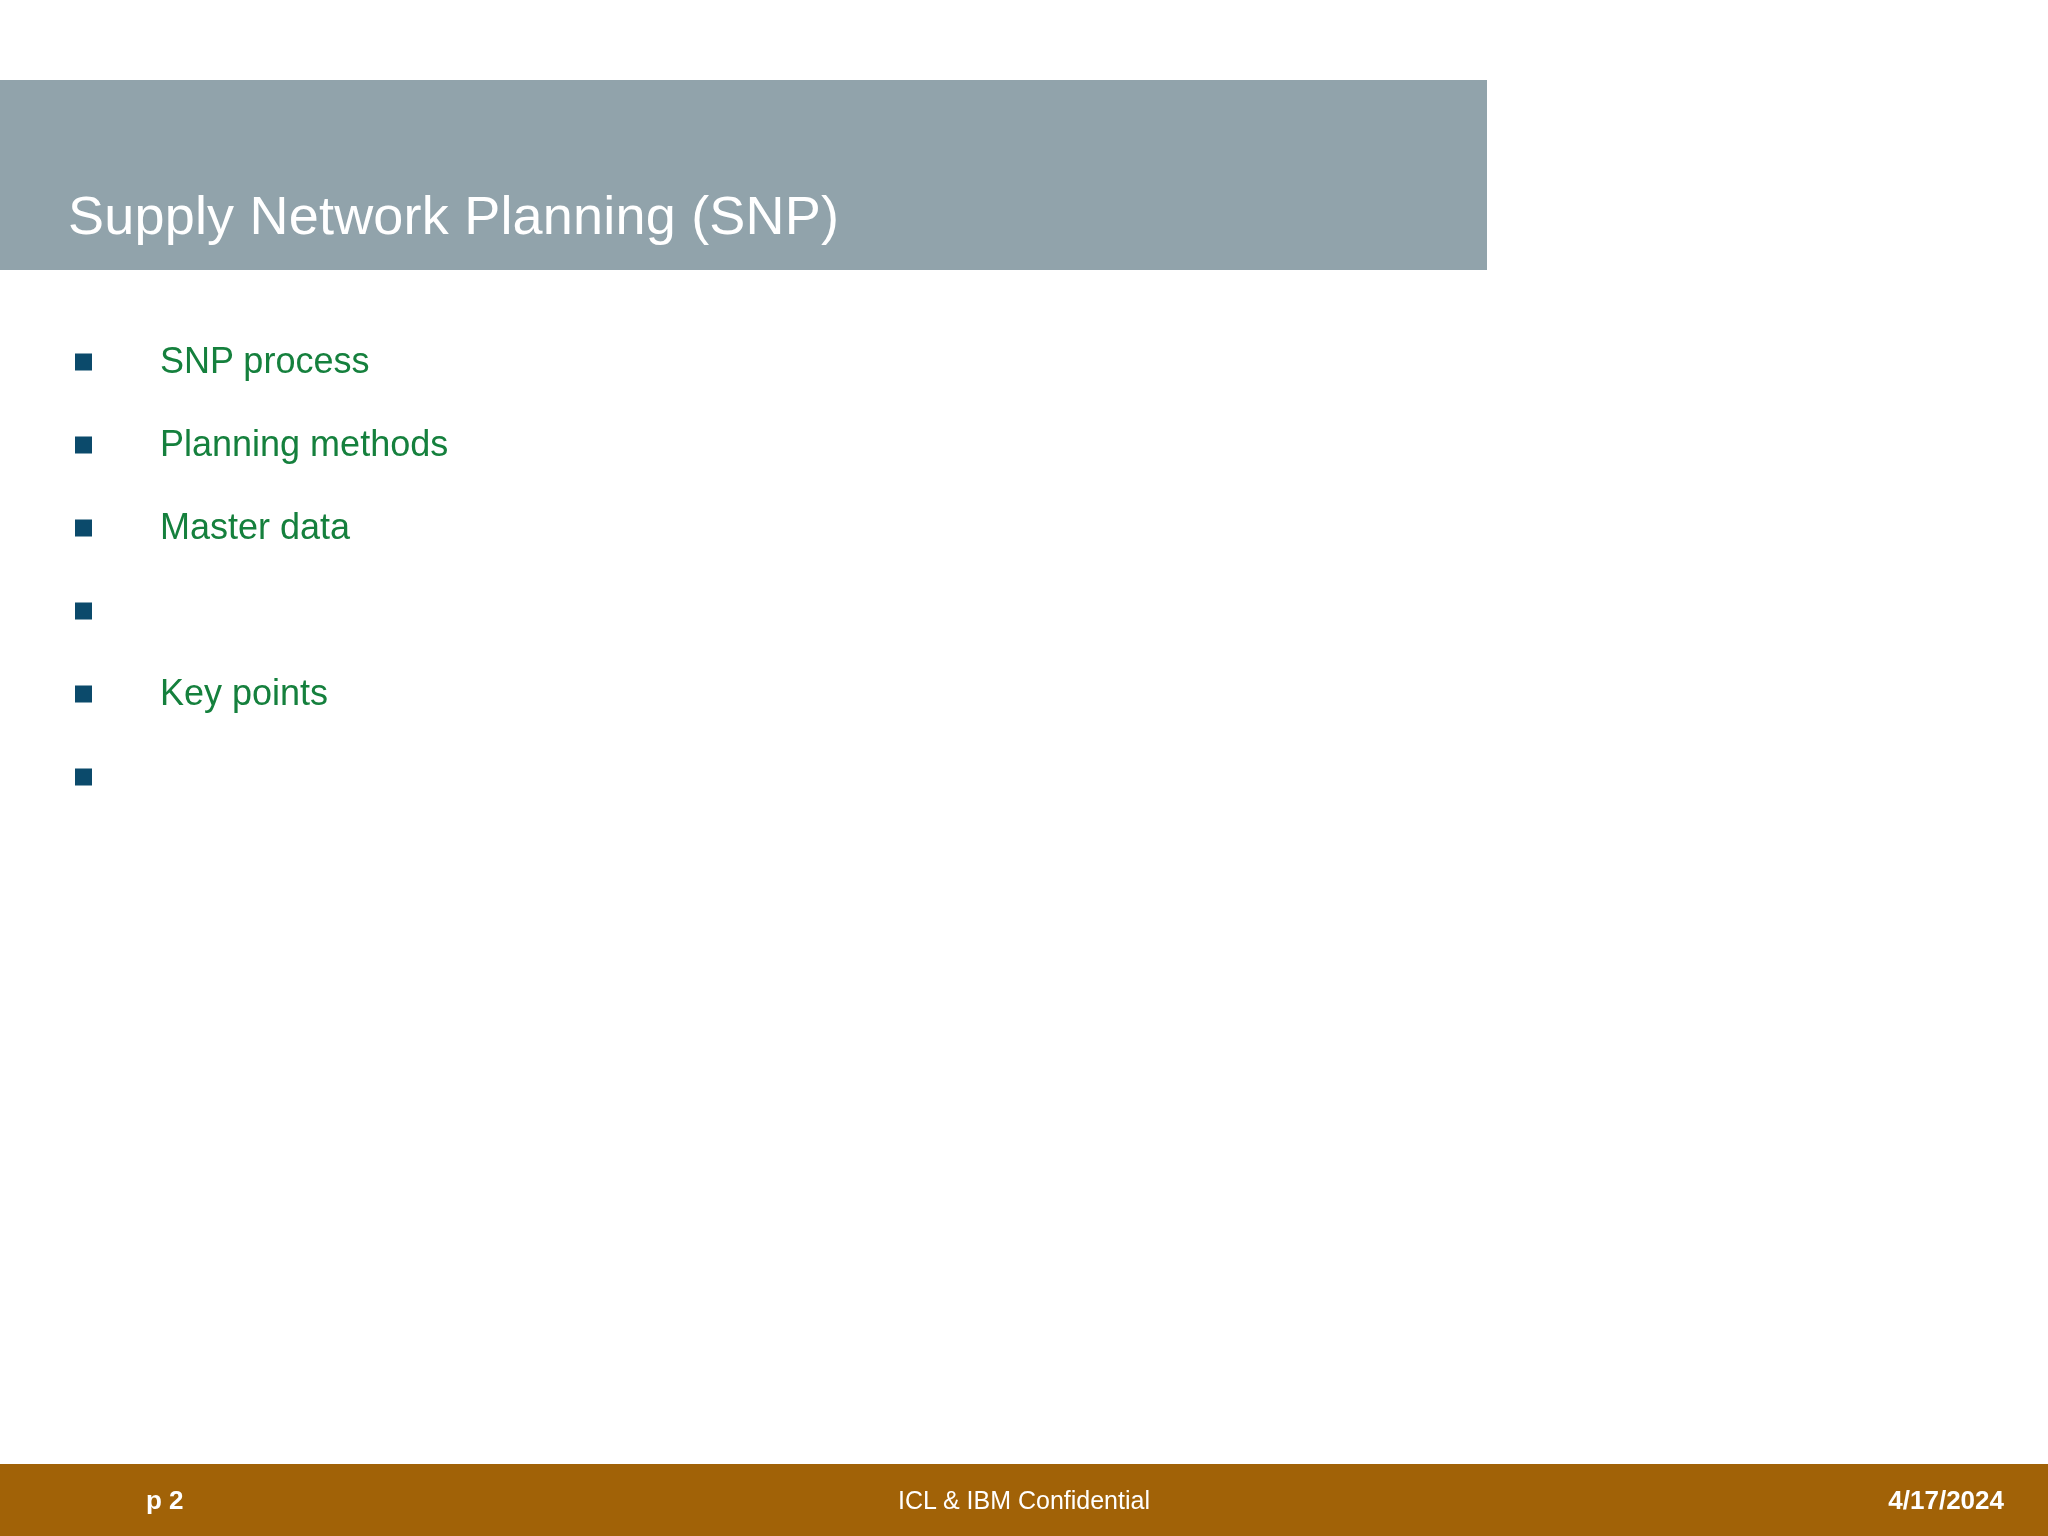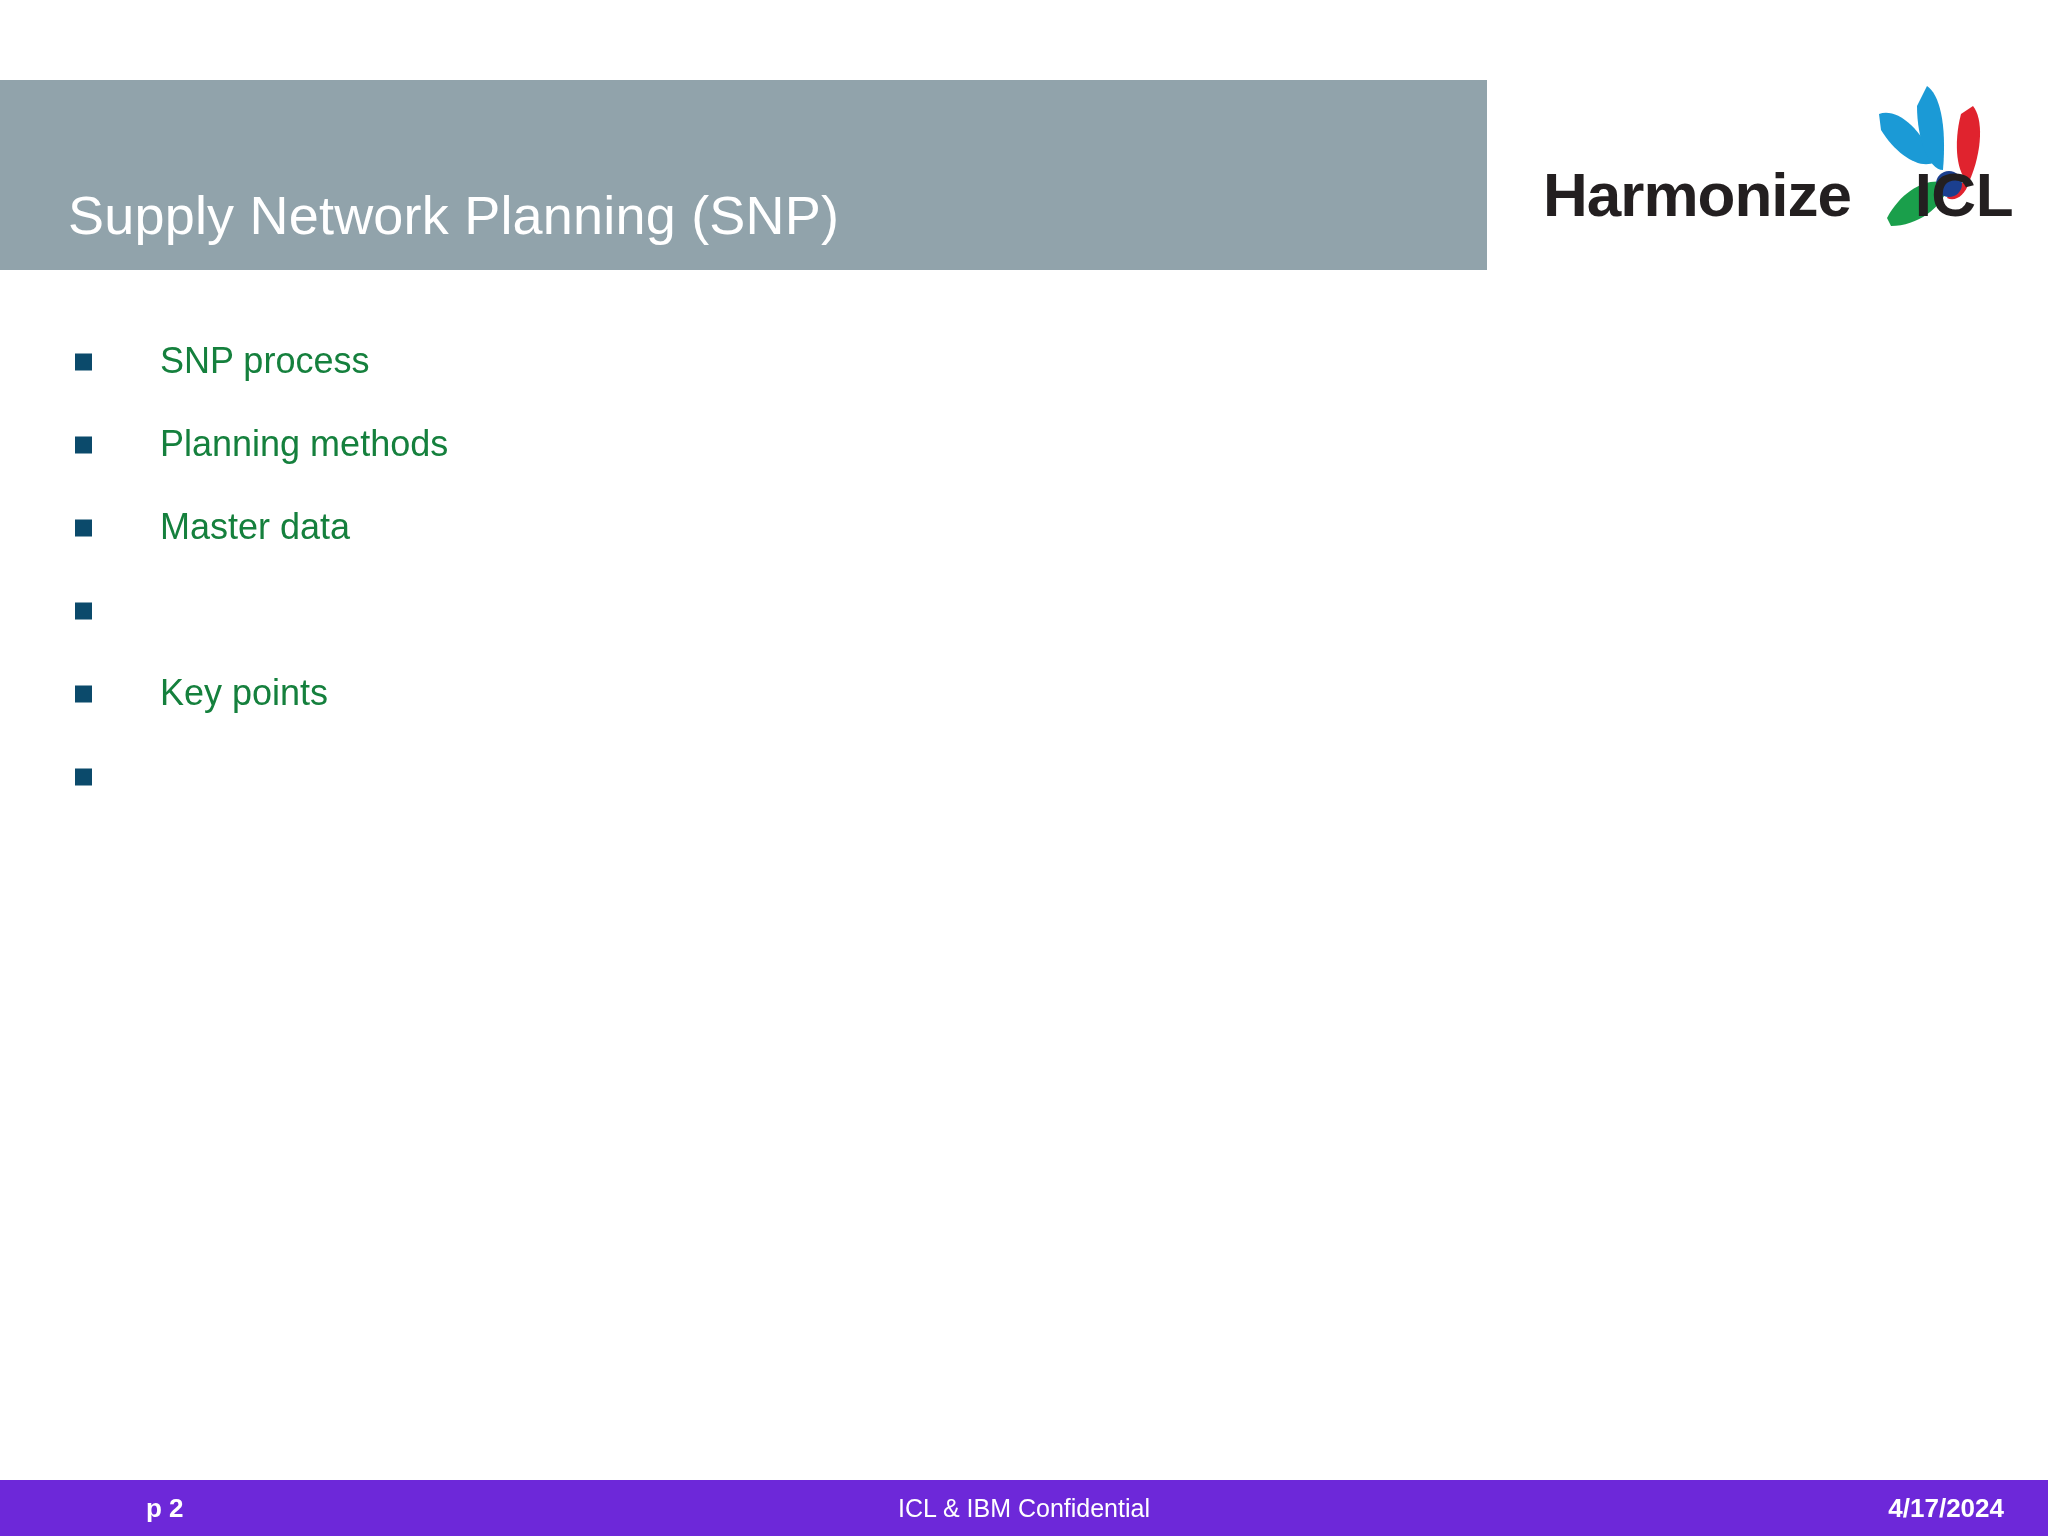--- a/index.html
+++ b/index.html
@@ -113,22 +113,22 @@
     color: #15803d;
     white-space: nowrap;
   }
 
   
   .footer-band {
     position: absolute;
     left: 0;
     bottom: 0;
     width: 2048px;
-    height: 56px;
-    background: #6d28d9;
+    height: 72px;
+    background: #a16207;
   }
   .footer-page {
     position: absolute;
     left: 146px;
     top: 50%;
     transform: translateY(-50%);
     color: #ffffff;
     font-size: 26px;
     font-weight: 700;
   }
@@ -155,42 +155,20 @@
 </style>
 </head>
 <body>
 
 <div class="slide">
 
   <div class="title-band">
     <div class="title-text">Supply Network Planning (SNP)</div>
   </div>
 
-  <div class="logo">
-    <div class="logo-harmonize">Harmonize</div>
-
-    <div class="logo-mark">
-      <svg viewBox="0 0 130 148" width="130" height="148" xmlns="http://www.w3.org/2000/svg">
-
-        <path d="M6 36 C 22 30, 46 46, 62 84 C 48 92, 24 78, 8 52 Z" fill="#1b9ad6"></path>
-
-        <path d="M54 8 C 66 16, 74 44, 70 92 C 56 92, 44 62, 44 28 Z" fill="#1b9ad6"></path>
-
-        <path d="M100 28 C 110 40, 110 72, 96 104 C 84 98, 80 66, 88 36 Z" fill="#e0232e"></path>
-
-        <path d="M96 104 C 92 118, 82 124, 74 120 C 78 110, 86 104, 96 104 Z" fill="#e0232e"></path>
-
-        <path d="M14 140 C 30 110, 58 98, 76 106 C 70 130, 44 148, 18 148 Z" fill="#1a9f4b"></path>
-
-        <circle cx="76" cy="106" r="13" fill="#1b3f8f"></circle>
-      </svg>
-    </div>
-
-    <div class="logo-icl">ICL</div>
-  </div>
 
   <div class="bullets">
 
     <div class="bullet-row">
       <span class="bullet-marker"></span>
       <span class="bullet-label">SNP process</span>
     </div>
 
     <div class="bullet-row">
       <span class="bullet-marker"></span>

